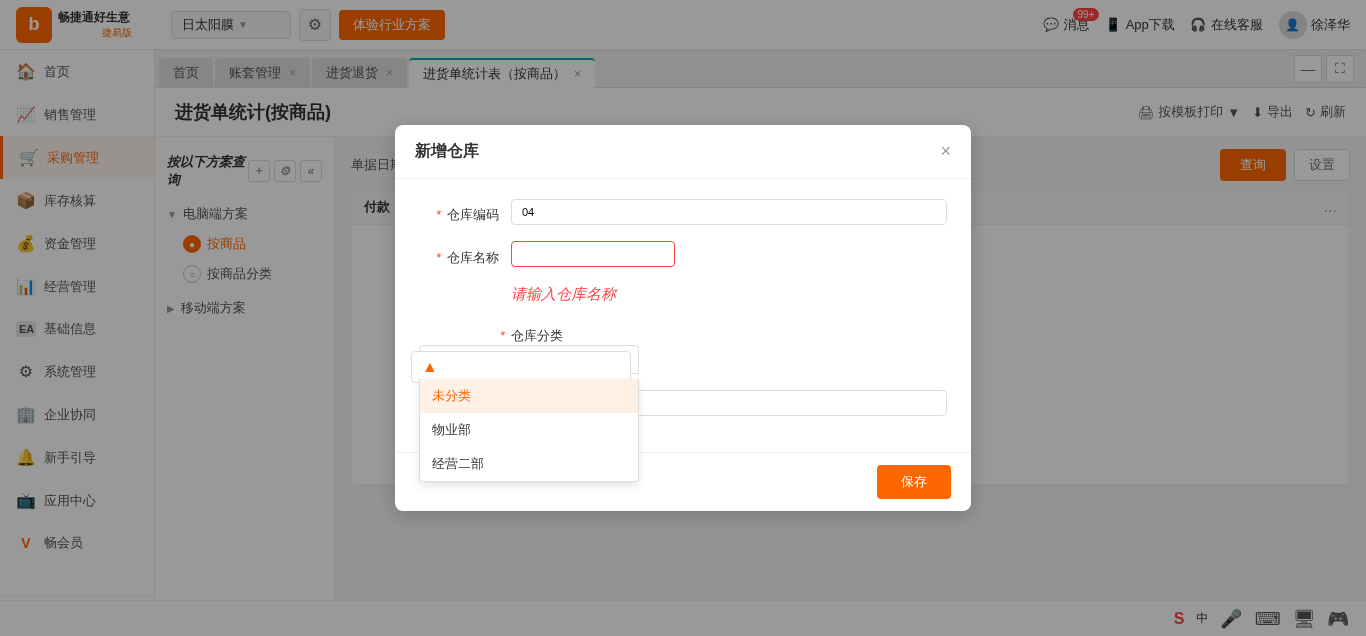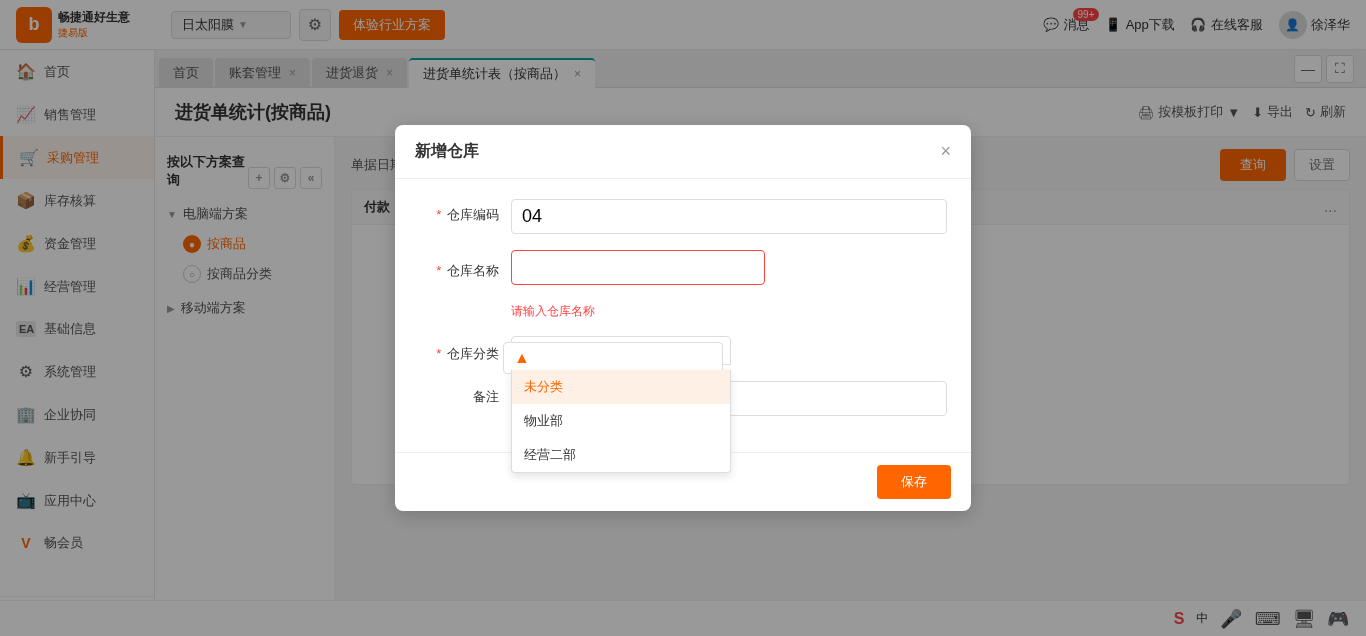--- a/index.html
+++ b/index.html
@@ -28,21 +28,21 @@
       border-radius: 6px;
       display: flex;
       align-items: center;
       justify-content: center;
       color: #fff;
       font-weight: bold;
       font-size: 18px;
       margin-right: 6px;
       flex-shrink: 0;
     }
-    .logo-sub { font-size: 10px; color: #ff6600; }
+    .logo-sub { font-size: 10px; color: #ff6600; margin-left: 44px; }
 
     .topbar-center {
       flex: 1;
       display: flex;
       align-items: center;
       gap: 8px;
     }
     .store-selector {
       display: flex;
       align-items: center;
@@ -280,26 +280,27 @@
     
     .scheme-panel {
       width: 180px;
       background: #fff;
       border-right: 1px solid #eee;
       flex-shrink: 0;
       padding: 10px 0;
     }
     .scheme-header {
       display: flex;
-      align-items: flex-end;
+      align-items: center;
       justify-content: space-between;
       padding: 6px 12px;
       font-size: 13px;
       color: #333;
       font-weight: bold;
+      font-style: italic;
     }
     .scheme-header-actions { display: flex; gap: 4px; }
     .scheme-action-btn {
       width: 22px; height: 22px;
       display: flex; align-items: center; justify-content: center;
       cursor: pointer; color: #999; border: 1px solid #ddd;
       background: #fff; border-radius: 3px; font-size: 12px;
     }
     .scheme-group { margin: 4px 0; }
     .scheme-group-title {
@@ -437,21 +438,21 @@
       padding-top: 7px;
       text-align: right;
       margin-right: 12px;
     }
     .required { color: #ff4444; margin-right: 2px; }
     .form-input {
       flex: 1;
       border: 1px solid #ddd;
       border-radius: 4px;
       padding: 6px 10px;
-      font-size: 18px;
+      font-size: 11px;
       outline: none;
     }
     .form-input.error {
       border-color: #ff4444;
     }
     .form-select-wrapper {
       flex: 1;
       position: relative;
     }
     .form-select {
@@ -761,25 +762,25 @@
       </div>
 
       <div class="form-row" style="flex-direction:column;">
         <div style="display:flex;align-items:center;">
           <span class="form-label">
             <span class="required">*</span>
             <span>仓库名称</span>
           </span>
           <input class="form-input error" type="text" style="flex: 1 1 0%;">
         </div>
-        <div style="margin-left:92px;color:#ff4444;font-size:12px;margin-top:18px;">请输入仓库名称</div>
+        <div style="margin-left:92px;color:#ff4444;font-size:15px;margin-top:18px;font-style:italic;">请输入仓库名称</div>
       </div>
 
       <div class="form-row" style="flex-direction:column;">
-        <div style="display:flex;align-items:center;position:relative;">
+        <div style="display:flex;align-items:center;position:relative;flex-direction:column;">
           <span class="form-label">
             <span class="required">*</span>
             <span>仓库分类</span>
           </span>
           <div class="form-select-wrapper">
             <input class="select-input" type="text" placeholder="请输入所属分类" style="color: rgb(153, 153, 153);">
             <span class="form-select select-arrow" style="position:absolute;right:8px;top:6px;color:#ff6600;font-size:16px;">▲</span>
             <div class="dropdown-list">
               <div class="dropdown-item selected">未分类</div>
               <div class="dropdown-item">物业部</div>

